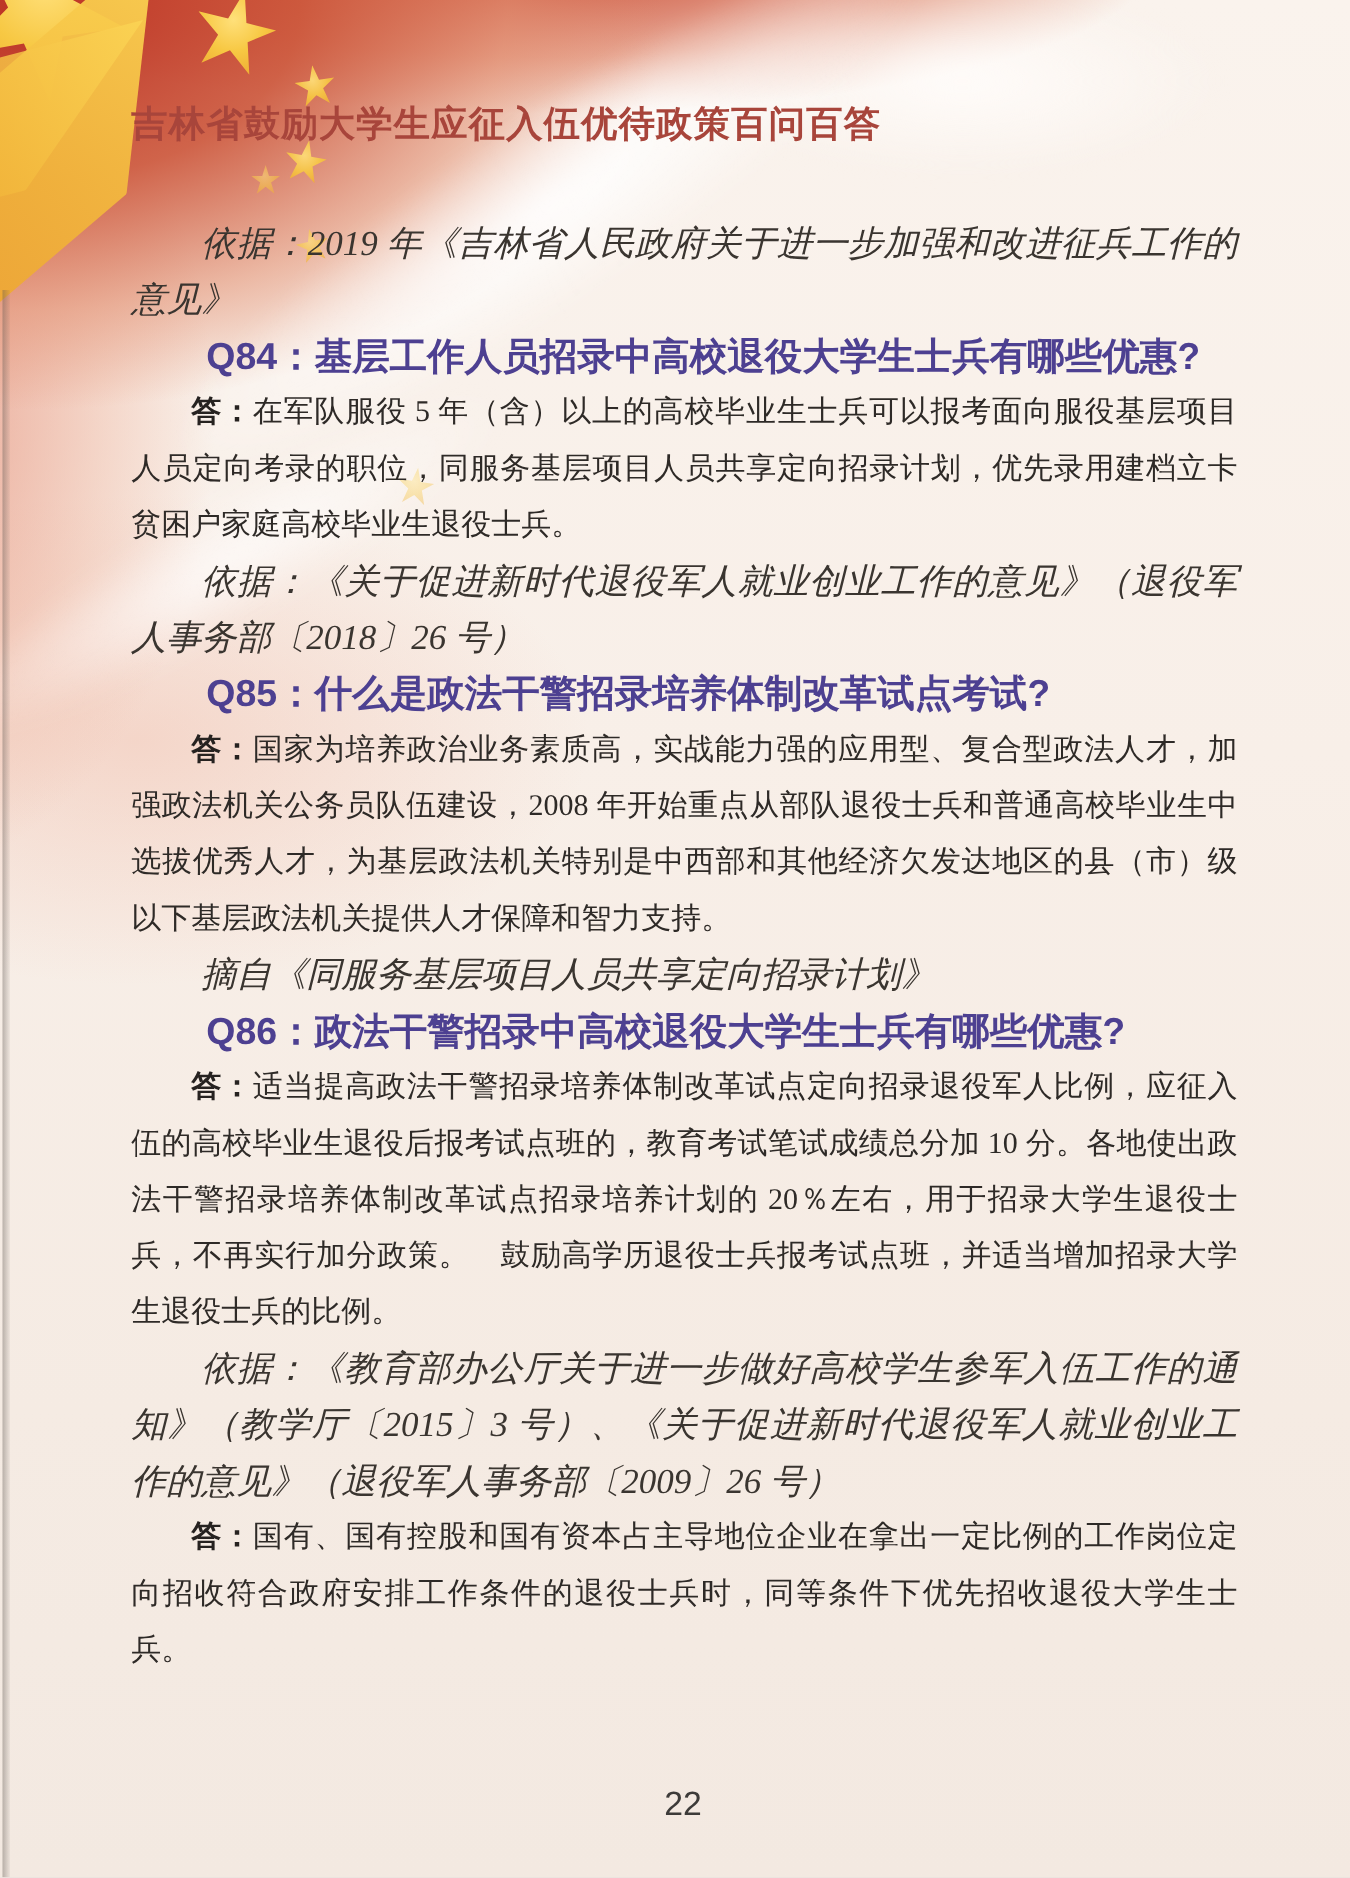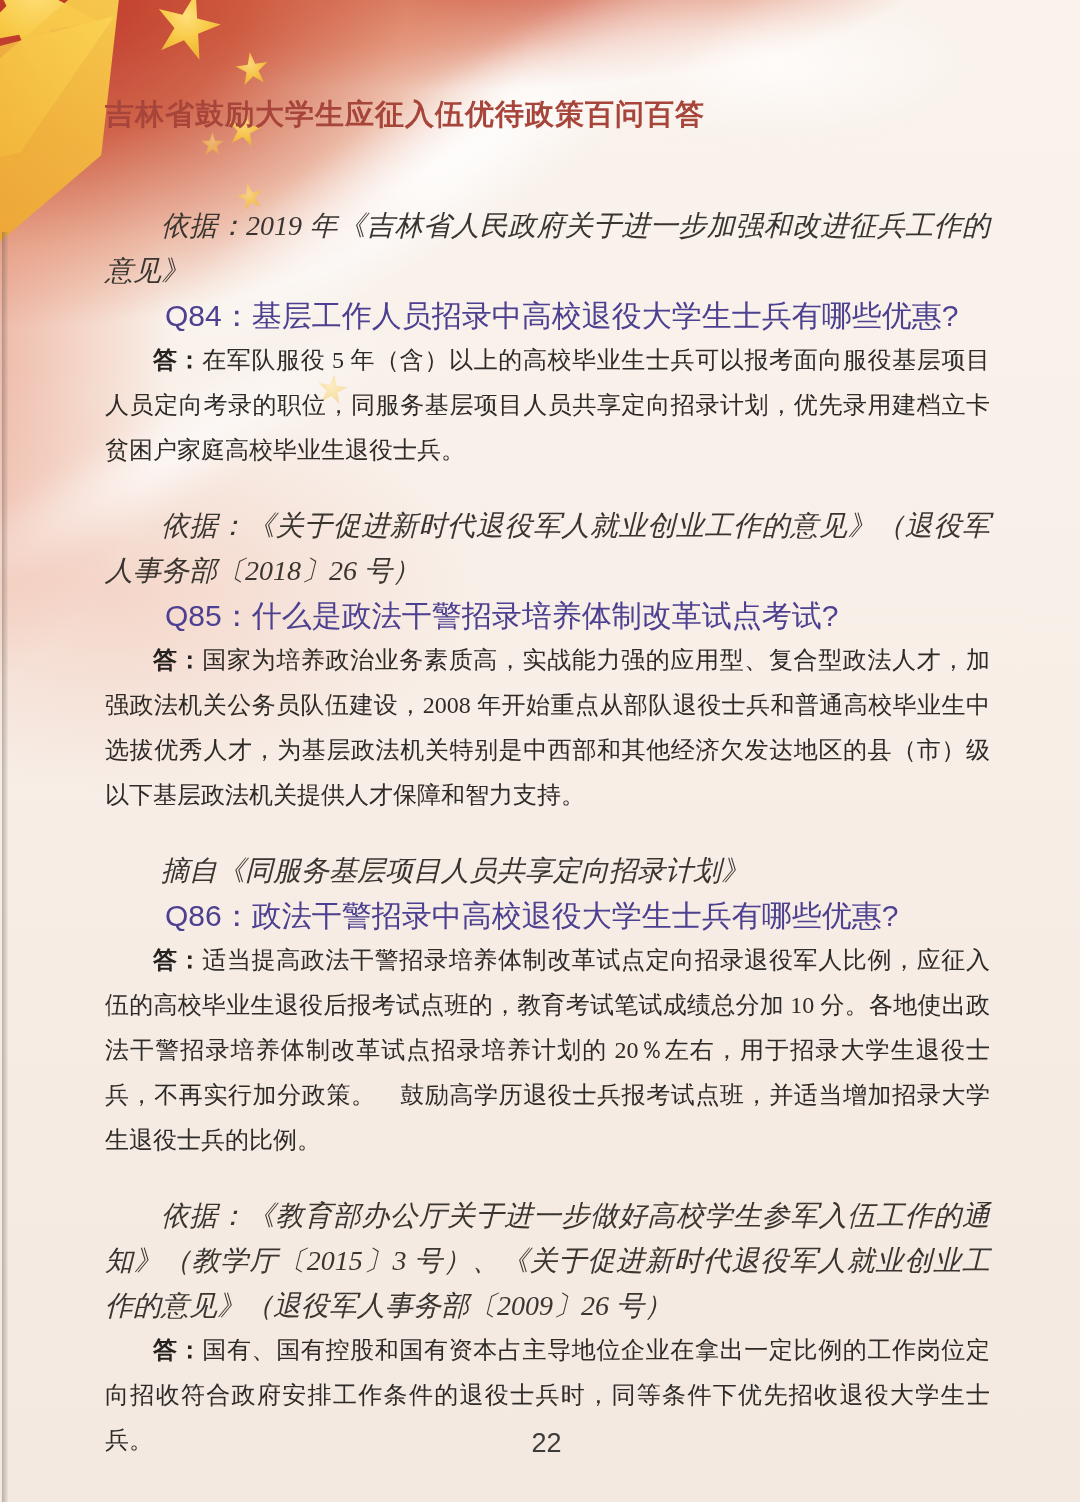--- a/index.html
+++ b/index.html
@@ -59,39 +59,39 @@
   .blade-2 { left:-70px; top:-50px; width:115px; height:310px; transform:rotate(55deg); opacity:.9; }
   .corner-star { left:-30px; top:-60px; width:130px; height:130px; transform:rotate(28deg); }
 
   .left-edge {
     position:absolute; left:2px; top:232px; bottom:0; width:6px; pointer-events:none;
     background:linear-gradient(to right, rgba(95,88,82,0.4), rgba(95,88,82,0.05));
   }
 
   
   .header-title {
-    position:absolute; left:105px; top:95px;
+    position:absolute; left:105px; top:80px;
     font-family:"Liberation Sans","DejaVu Sans",sans-serif;
     font-weight:bold; font-size:29px; letter-spacing:1px;
     color:#a8453b; z-index:3;
   }
   .content {
     position:absolute; top:173px; left:0; right:0;
     padding:0 90px 0 105px; z-index:2;
   }
   .content p {
     font-size:24px; line-height:45px; color:#2e2a27;
     text-align:justify; text-indent:2em;
   }
   p.citation {
-    font-style:italic; font-size:28px; color:#3a3530; font-weight:500;margin-top:30px;
+    font-style:italic; font-size:28px; color:#3a3530; font-weight:500;
   }
   p.question {
     font-family:"Liberation Sans","DejaVu Sans",sans-serif;
-    font-weight:normal; color:#4d4091; font-size:30px;
+    font-weight:bold; color:#4d4091; font-size:30px;
   }
   .ans-label { font-weight:bold; color:#262220; }
   .page-number {
     position:absolute; top:1428px; left:13px; right:0; text-align:center;
     font-family:"Liberation Sans","DejaVu Sans",sans-serif;
     font-size:27px; color:#3d3b39; z-index:2;
   }
 </style>
 </head>
 <body>

